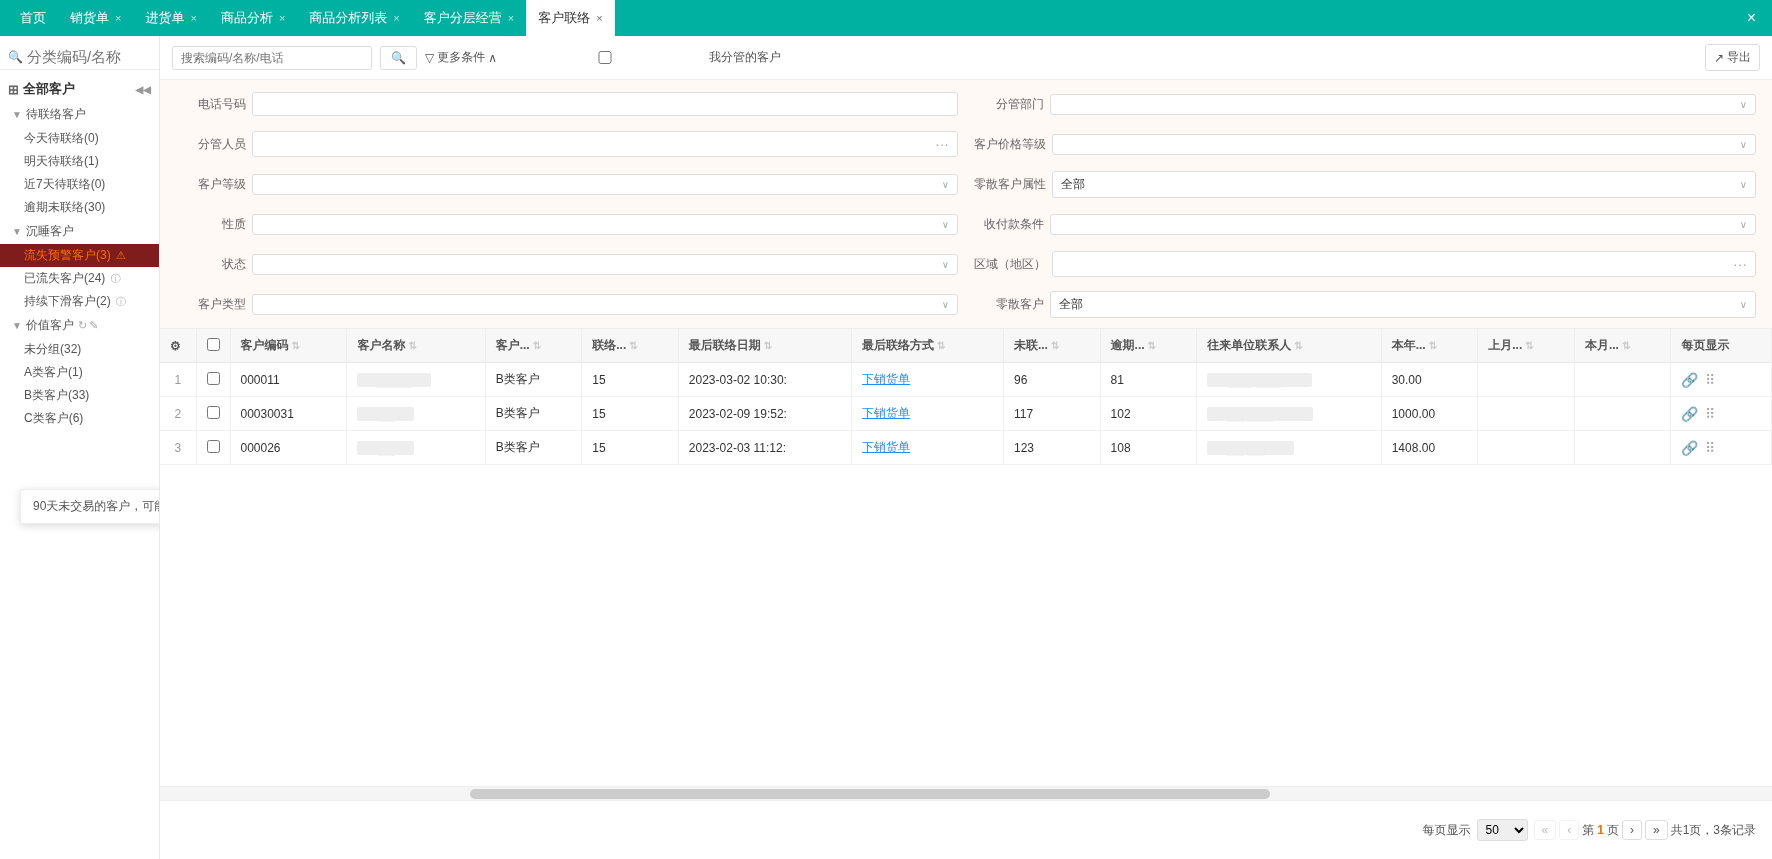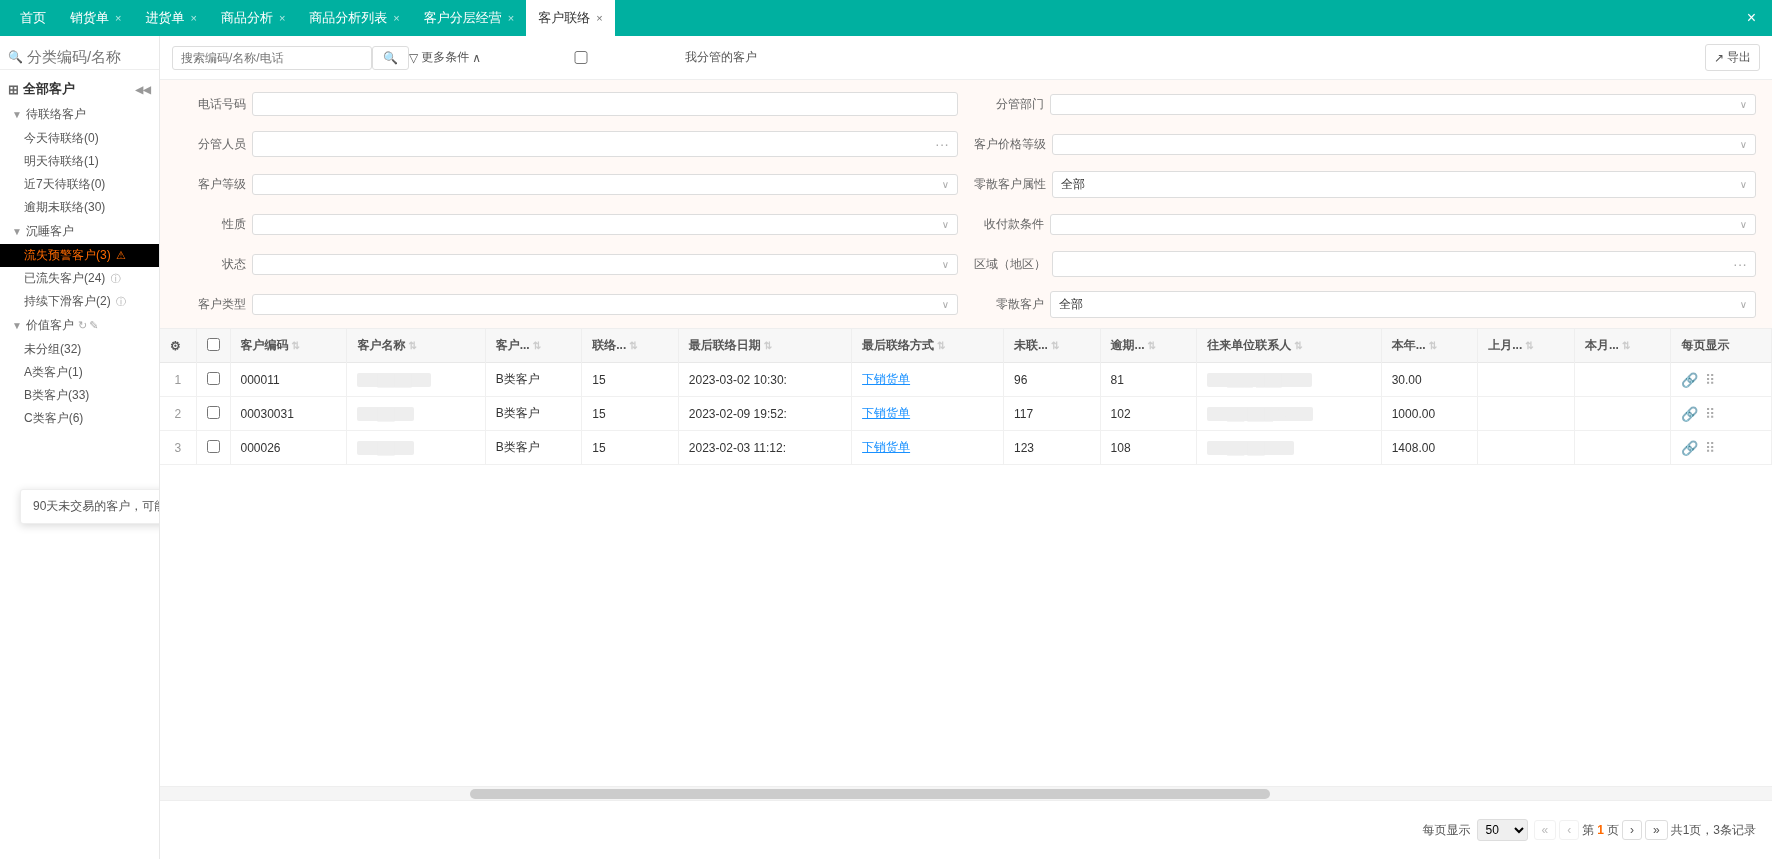--- a/index.html
+++ b/index.html
@@ -110,38 +110,39 @@
       padding: 3px 8px 3px 24px;
       font-size: 12px;
       color: #555;
       cursor: pointer;
       white-space: nowrap;
       overflow: hidden;
       text-overflow: ellipsis;
     }
     .sidebar-item.active {
       color: #ff6a00;
-      background: #000000;
+      background: #7f1d1d;
     }
 
     
     .content-area {
       flex: 1;
       display: flex;
       flex-direction: column;
       overflow: hidden;
       background: #fff;
     }
 
     
     .filter-bar {
       padding: 8px 12px;
       border-bottom: 1px solid #eee;
       display: flex;
       align-items: center;
+      gap: 8px;
       flex-wrap: wrap;
     }
     .filter-bar input {
       border: 1px solid #ddd;
       border-radius: 3px;
       padding: 4px 8px;
       font-size: 12px;
       width: 200px;
       outline: none;
     }

